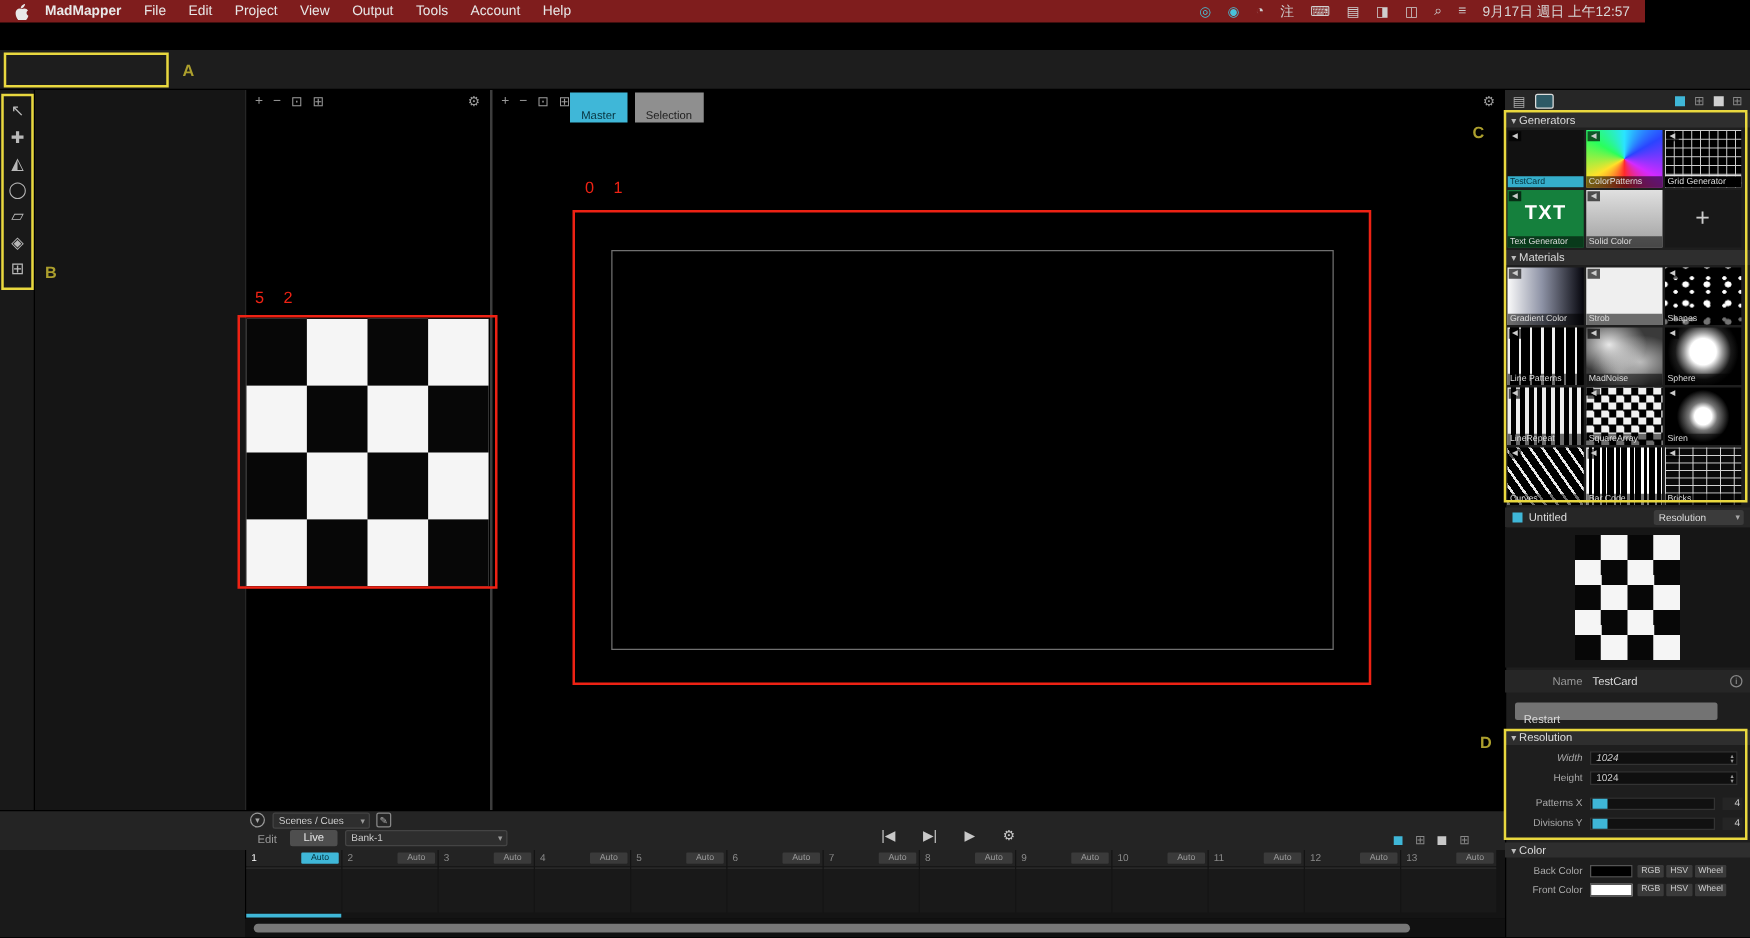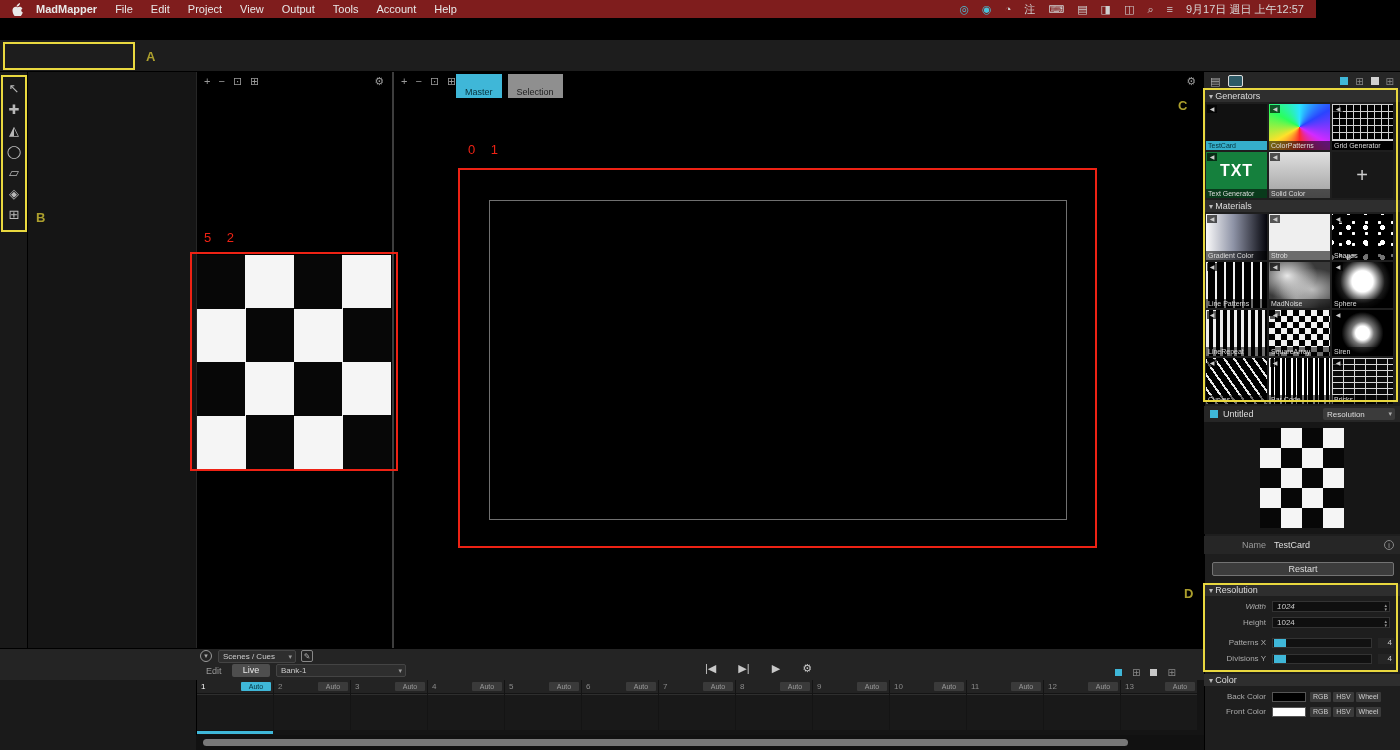--- a/index.html
+++ b/index.html
@@ -154,22 +154,22 @@
   .preview-zone { position:absolute; left:1204px; top:422px; width:196px; height:112px; background:#161616; }
   .preview-img { position:absolute; left:1260px; top:428px; width:84px; height:100px; }
   .preview-img.tex-checker { background-size:50% 40%; }
 
   .name-row { position:absolute; left:1204px; top:536px; width:196px; height:18px; background:#262626;
               display:flex; align-items:center; }
   .name-row .nlbl { width:62px; text-align:right; color:#999; font-size:9px; }
   .name-row .nval { margin-left:8px; color:#ddd; font-size:9px; }
   .info-i { margin-left:auto; margin-right:6px; width:10px; height:10px; border:1px solid #888; border-radius:50%;
             color:#aaa; font-size:7px; display:flex; align-items:center; justify-content:center; }
-  .restart-btn { position:absolute; left:1212px; top:562px; width:182px; height:14px; background:#3c3c3c;
-                 border:1px solid #737373; border-radius:2px; color:#ddd; font-size:9px; text-align:center;
+  .restart-btn { position:absolute; left:1212px; top:562px; width:162px; height:14px; background:#3c3c3c;
+                 border:7px solid #737373; border-radius:2px; color:#ddd; font-size:9px; 
                  line-height:12px; }
 
   .prow { position:absolute; left:1204px; width:196px; height:13px; display:flex; align-items:center; }
   .plabel { width:62px; text-align:right; color:#aaa; font-size:8px; }
   .pinput { margin-left:6px; width:118px; height:11px; background:#0f0f0f; border:1px solid #333;
             color:#ccc; font-size:8px; display:flex; align-items:center; padding-left:4px; }
   .stepper { margin-left:auto; display:flex; flex-direction:column; color:#999; font-size:5px; line-height:4px;
              padding-right:2px; }
   .stepper::before { content:"▴"; }
   .stepper::after { content:"▾"; }

